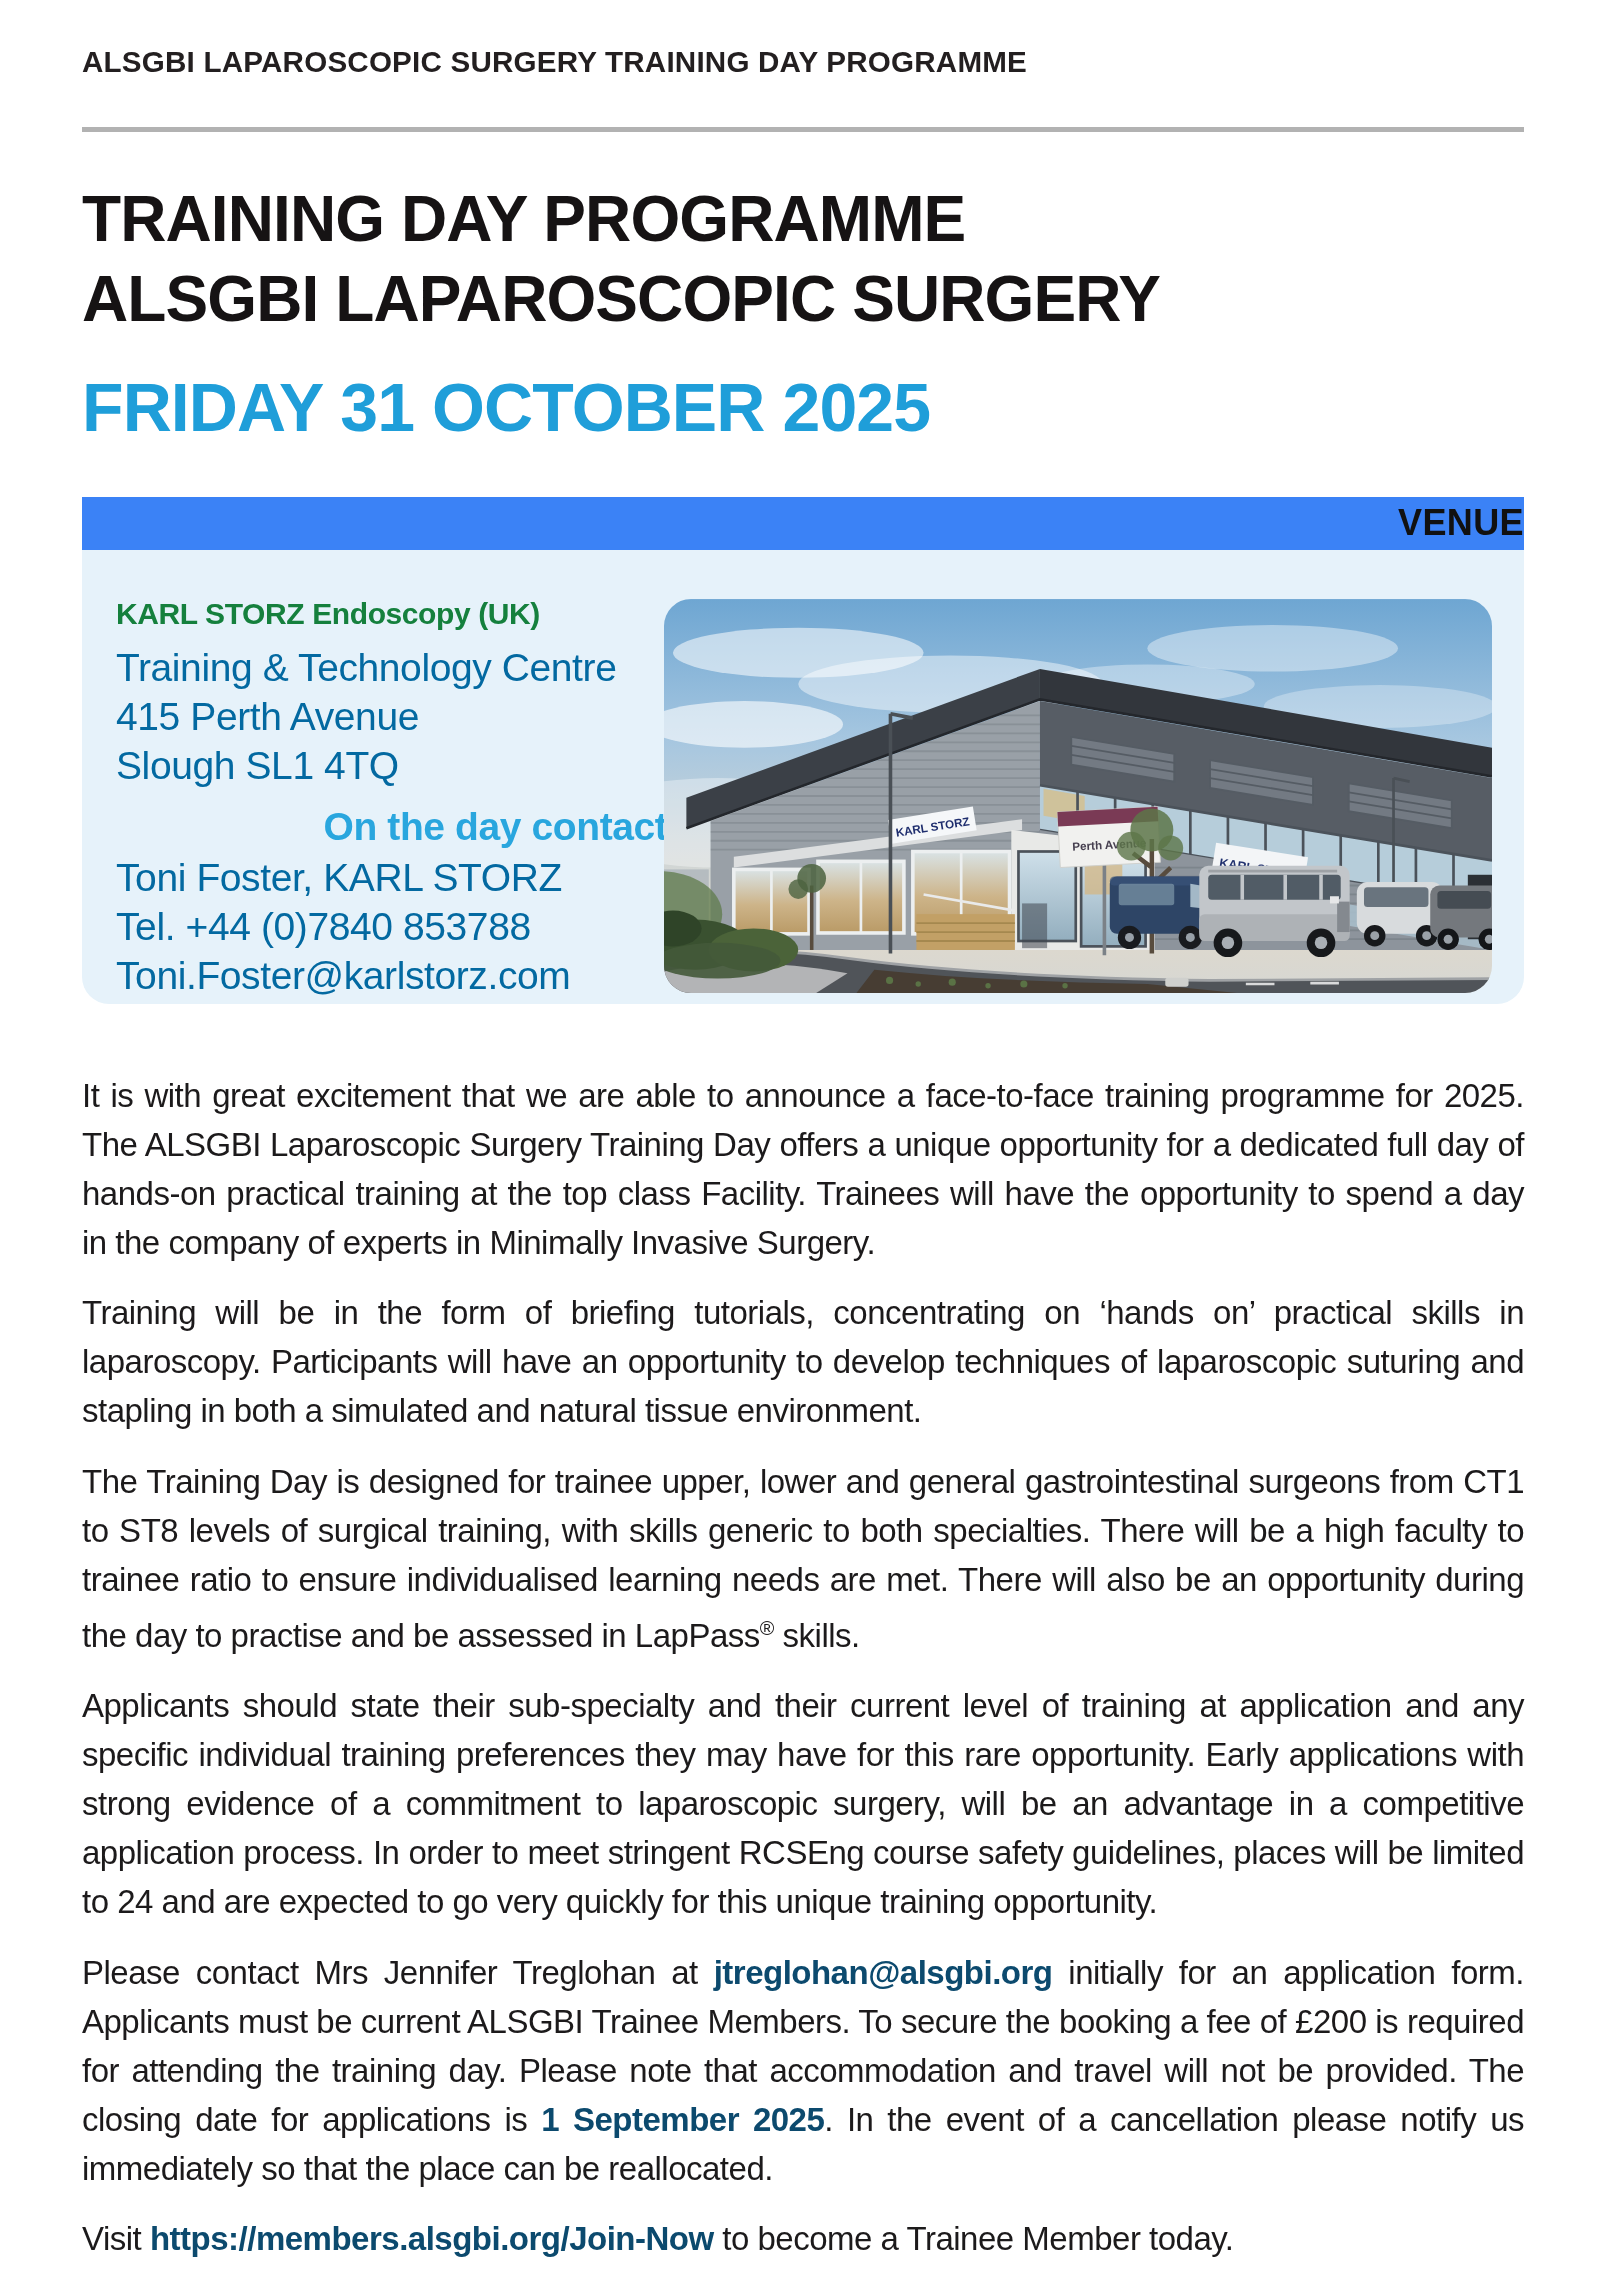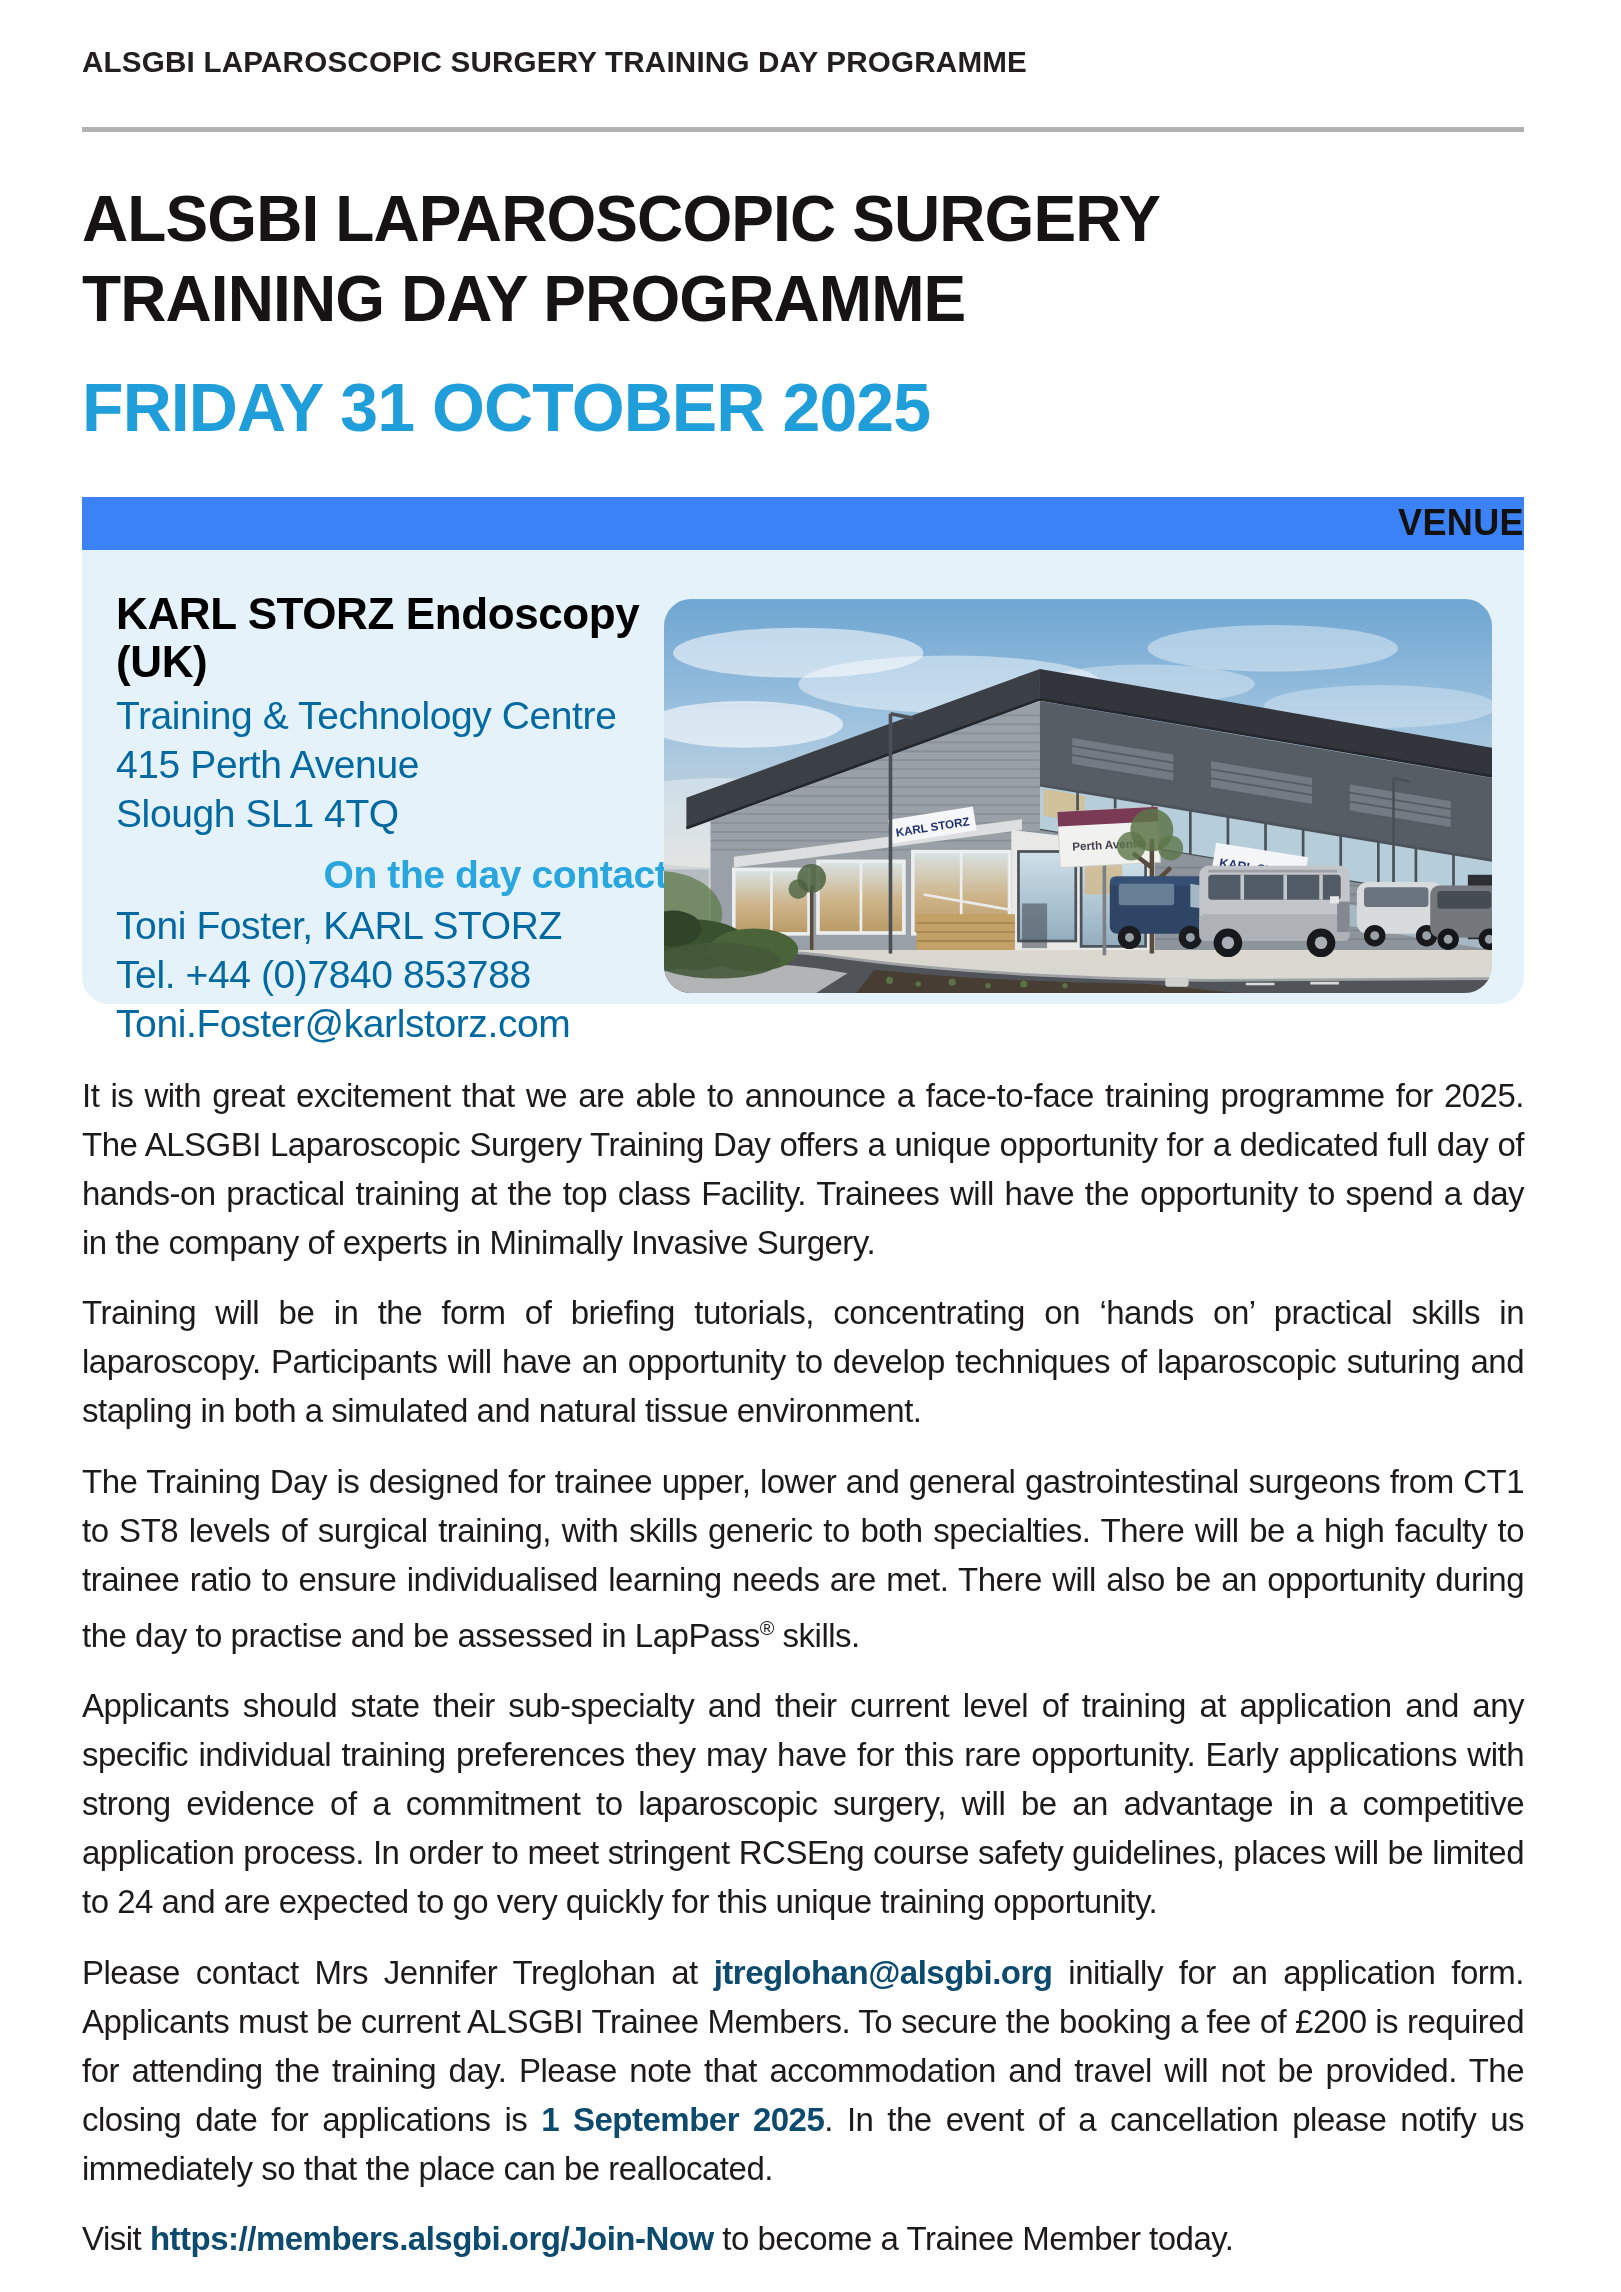--- a/index.html
+++ b/index.html
@@ -23,21 +23,21 @@
   }
   .venue-box{
     position:relative; margin-top:50px; height:507px; background:#e6f2fa;
     border-radius:0 0 27px 27px;
   }
   .venue-band{
     height:53px; background:#3b82f6; display:flex; align-items:center; padding-left:20px;justify-content:flex-end;
   }
   .venue-band span{ font-size:36px; font-weight:bold; color:#111111; letter-spacing:0.4px; }
   .venue-left{ position:absolute; left:34px; top:93px; width:564px; letter-spacing:-0.4px; }
-  .venue-name{ font-size:44px; line-height:48px; font-weight:bold; color:#000000; margin-bottom:5.4px; }
+  .venue-name{ font-size:30px; line-height:48px; font-weight:bold; color:#15803d; margin-bottom:5.4px; }
   .venue-line{ font-size:39px; line-height:49px; color:#0369a1; }
   .contact-heading{ font-size:39px; line-height:45px; font-weight:bold; color:#29a6de; margin:14.3px 0 3.6px;text-align:right; }
   .venue-photo{
     position:absolute; top:102px; right:32px; width:828px; height:394px; display:block;
   }
   .body-text{ margin-top:67px; }
   .body-text p{
     font-size:33px; line-height:49px; letter-spacing:-0.5px; text-align:justify;
     margin-bottom:21.5px; color:#1c1a1b;
   }
@@ -48,22 +48,22 @@
 </head>
 <body>
 
 <div class="page">
   <div class="content">
 
     <div class="kicker">ALSGBI LAPAROSCOPIC SURGERY TRAINING DAY PROGRAMME</div>
     <div class="rule"></div>
 
     <h1 class="main-title">
+        <span style="display:block">TRAINING DAY PROGRAMME</span>
         <span style="display:block">ALSGBI LAPAROSCOPIC SURGERY</span>
-        <span style="display:block">TRAINING DAY PROGRAMME</span>
       </h1>
 
     <h2 class="date-heading">FRIDAY 31 OCTOBER 2025</h2>
 
     <section class="venue-box">
       <div class="venue-band">
         <span>VENUE</span>
       </div>
 
       <div class="venue-left">

